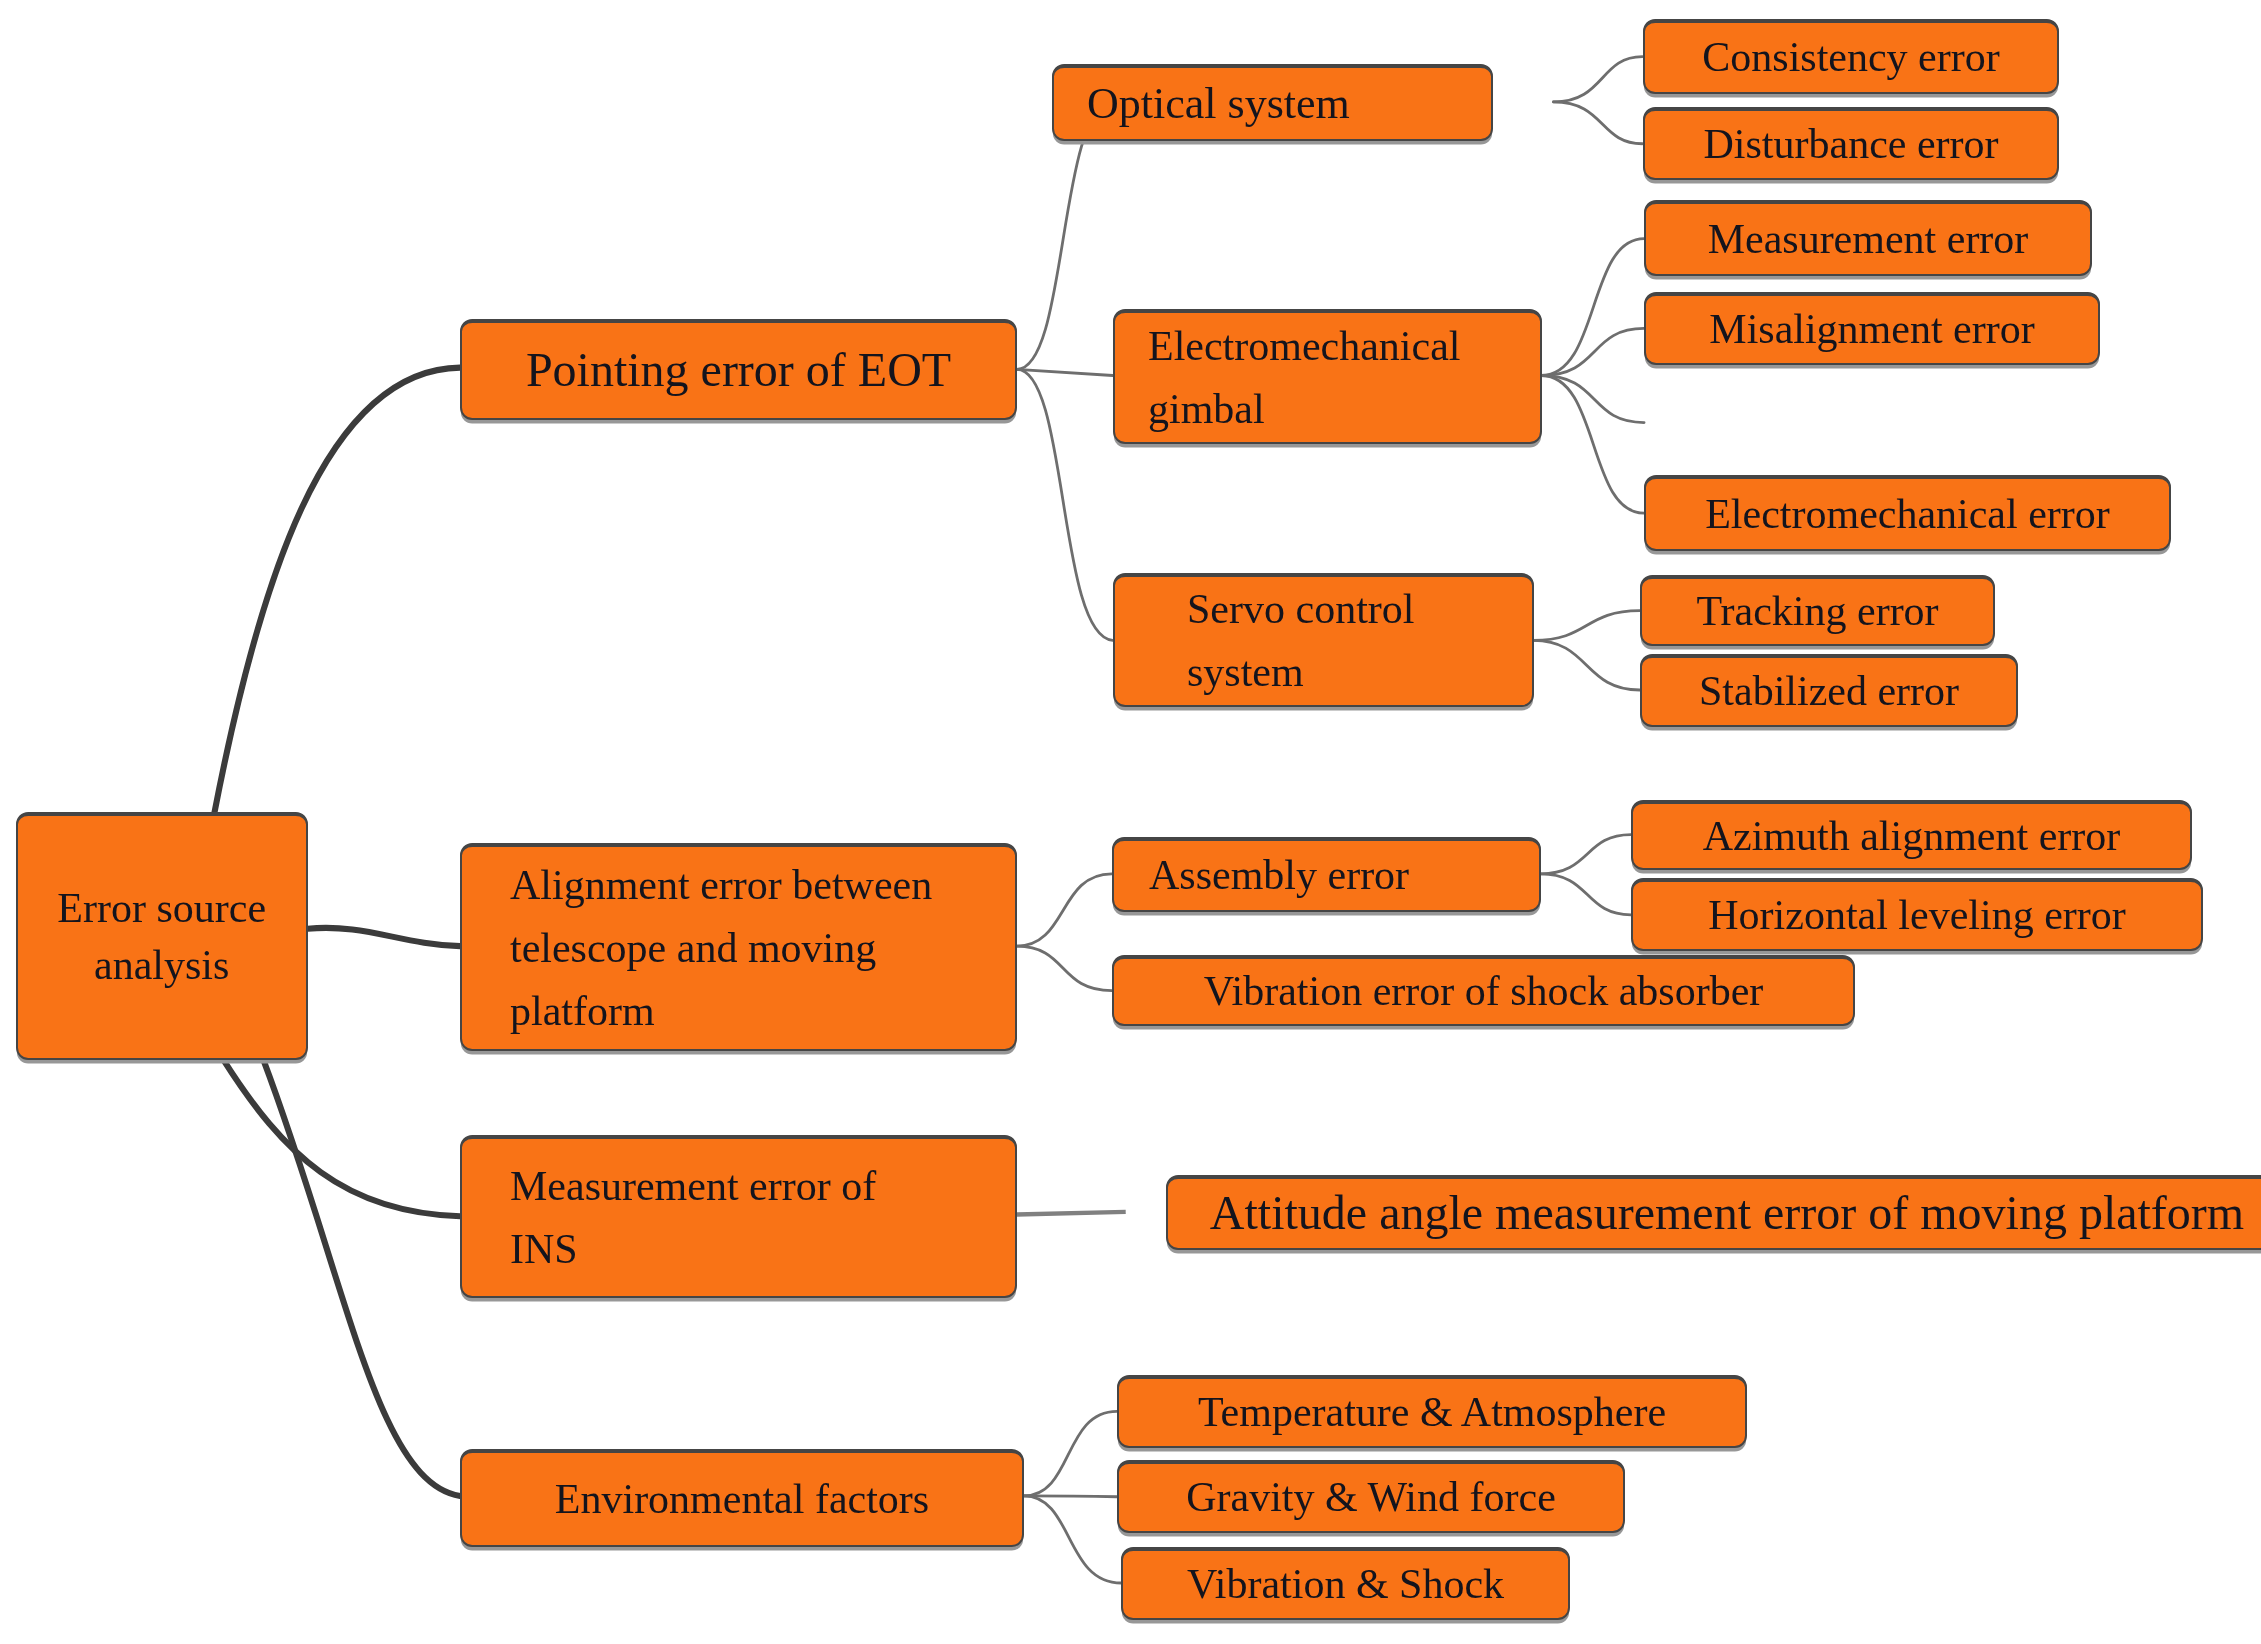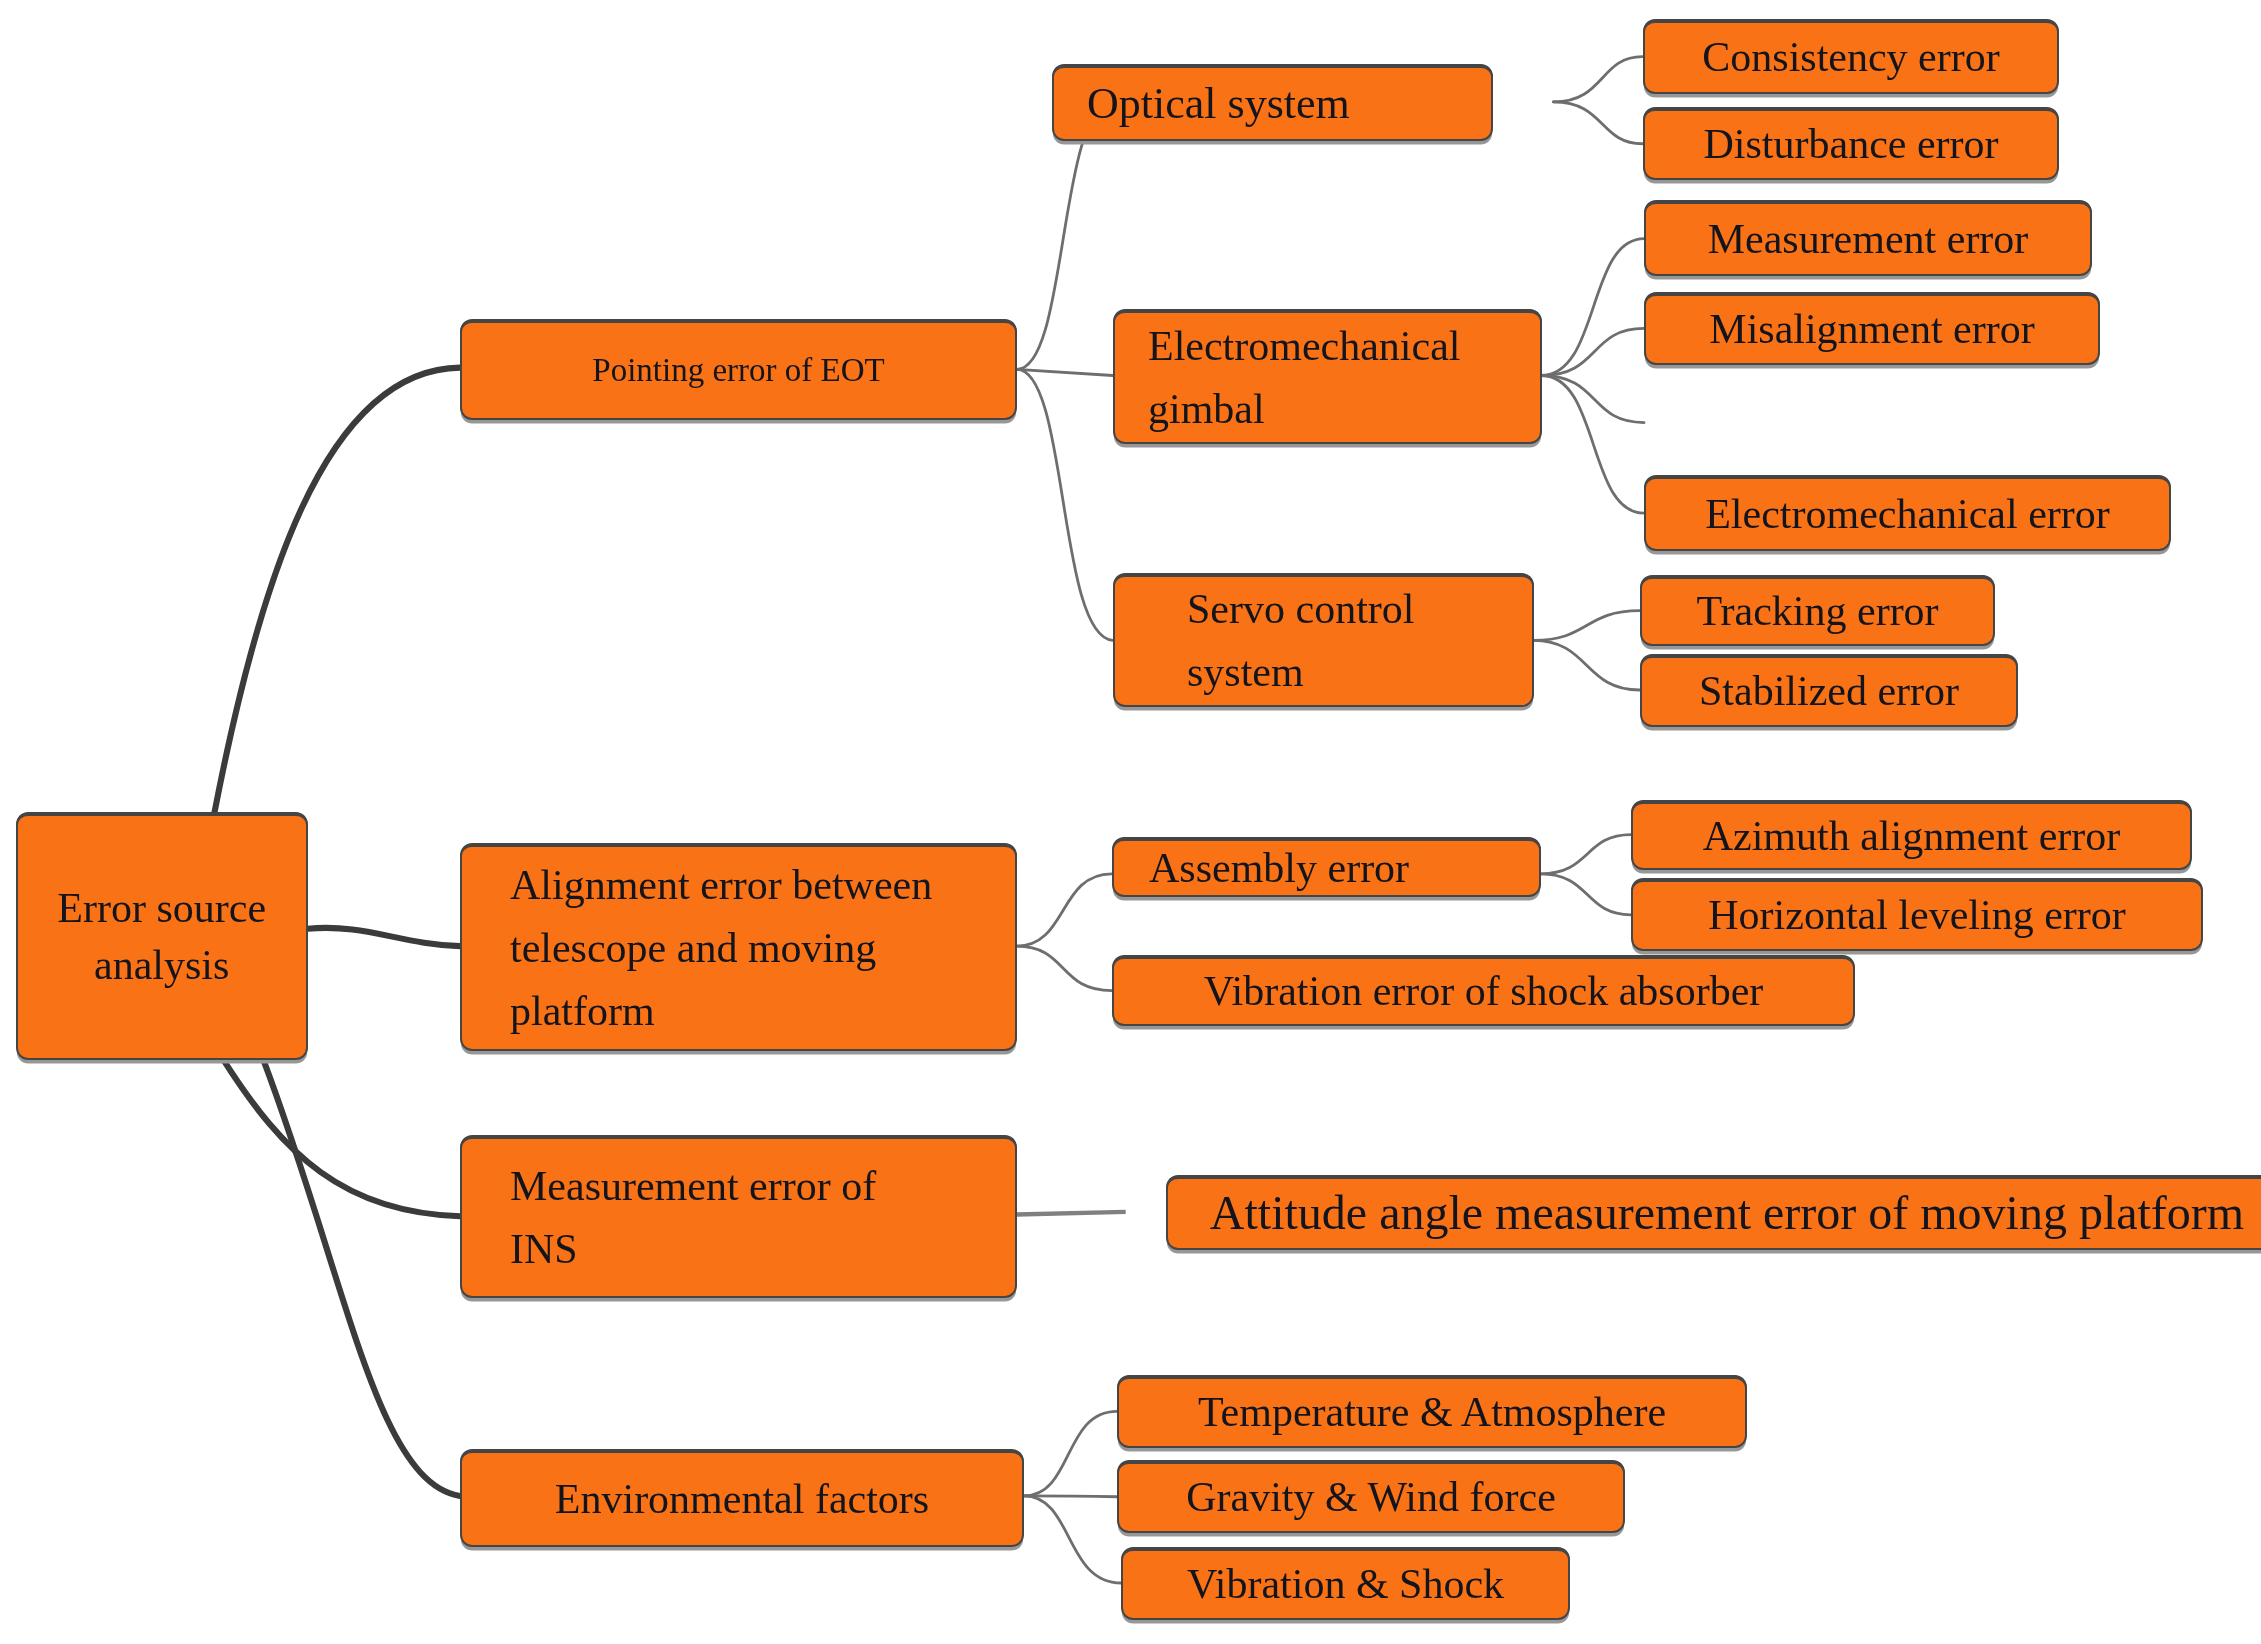--- a/index.html
+++ b/index.html
@@ -64,21 +64,21 @@
 
     <path class="link-wide" d="M 1167 1394 L 1292 1391"></path>
 
     <path class="link-sub" d="M 1175 1717 C 1232 1717 1220 1620 1282 1620"></path>
     <path class="link-sub" d="M 1175 1717 C 1230 1717 1235 1717 1282 1718"></path>
     <path class="link-sub" d="M 1175 1717 C 1232 1717 1222 1817 1287 1817"></path>
   </svg>
 
   <div class="box c root" style="left:15.7px;top:812px;width:292px;height:248px;padding:12px 33px;">Error source analysis</div>
 
-  <div class="box c" style="left:460px;top:319px;width:557px;height:101px;font-size:33px;">Pointing error of EOT</div>
+  <div class="box c" style="left:460px;top:319px;width:557px;height:101px;font-size:48px;">Pointing error of EOT</div>
 
   <div class="box l" style="left:460px;top:843px;width:557px;height:208px;padding-left:48px;padding-right:54px;">Alignment error between telescope and moving platform</div>
 
   <div class="box l" style="left:460px;top:1135px;width:557px;height:163px;padding-left:48px;padding-right:70px;">Measurement error of INS</div>
 
   <div class="box c" style="left:460px;top:1449px;width:564px;height:98px;">Environmental factors</div>
 
   <div class="box l" style="left:1052px;top:64px;width:441px;height:77px;padding-left:33px;font-size:44px;white-space:nowrap;">Optical system</div>
 
   <div class="box c" style="left:1643px;top:19px;width:416px;height:75px;">Consistency error</div>
@@ -93,21 +93,21 @@
 
 
   <div class="box c" style="left:1644px;top:475px;width:527px;height:76px;">Electromechanical error</div>
 
   <div class="box l" style="left:1113px;top:573px;width:421px;height:134px;padding-left:72px;padding-right:7px;">Servo control system</div>
 
   <div class="box c" style="left:1640px;top:575px;width:355px;height:71px;">Tracking error</div>
 
   <div class="box c" style="left:1640px;top:654px;width:378px;height:73px;">Stabilized error</div>
 
-  <div class="box l" style="left:1112px;top:837px;width:429px;height:60px;padding-left:35px;white-space:nowrap;">Assembly error</div>
+  <div class="box l" style="left:1112px;top:837px;width:429px;height:75px;padding-left:35px;white-space:nowrap;">Assembly error</div>
 
   <div class="box c" style="left:1631px;top:800px;width:561px;height:70px;">Azimuth alignment error</div>
 
   <div class="box c" style="left:1631px;top:878px;width:572px;height:73px;">Horizontal leveling error</div>
 
   <div class="box c" style="left:1112px;top:955px;width:743px;height:71px;">Vibration error of shock absorber</div>
 
   <div class="box c" style="left:1126px;top:1175px;width:1122px;height:75px;font-size:48px;margin-left:40px;">Attitude angle measurement error of moving platform</div>
 
   <div class="box c" style="left:1117px;top:1375px;width:630px;height:73px;">Temperature &amp; Atmosphere</div>

